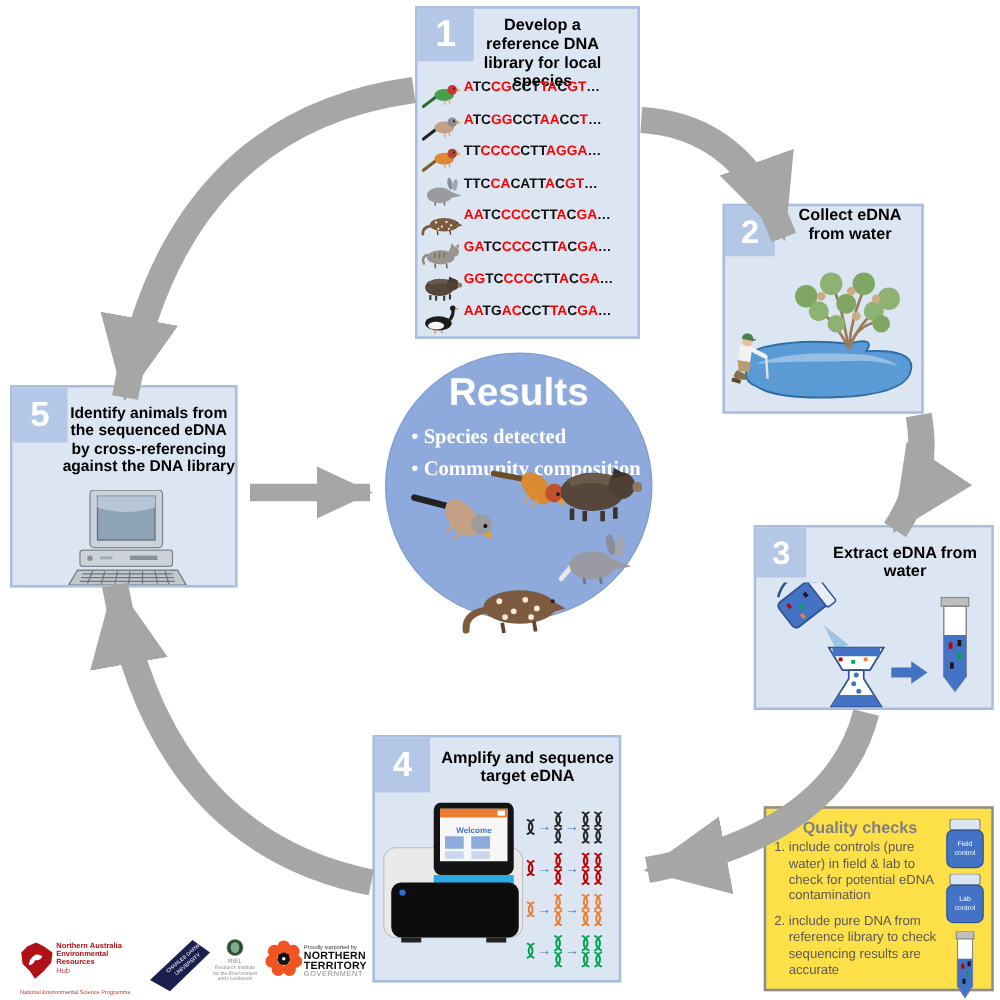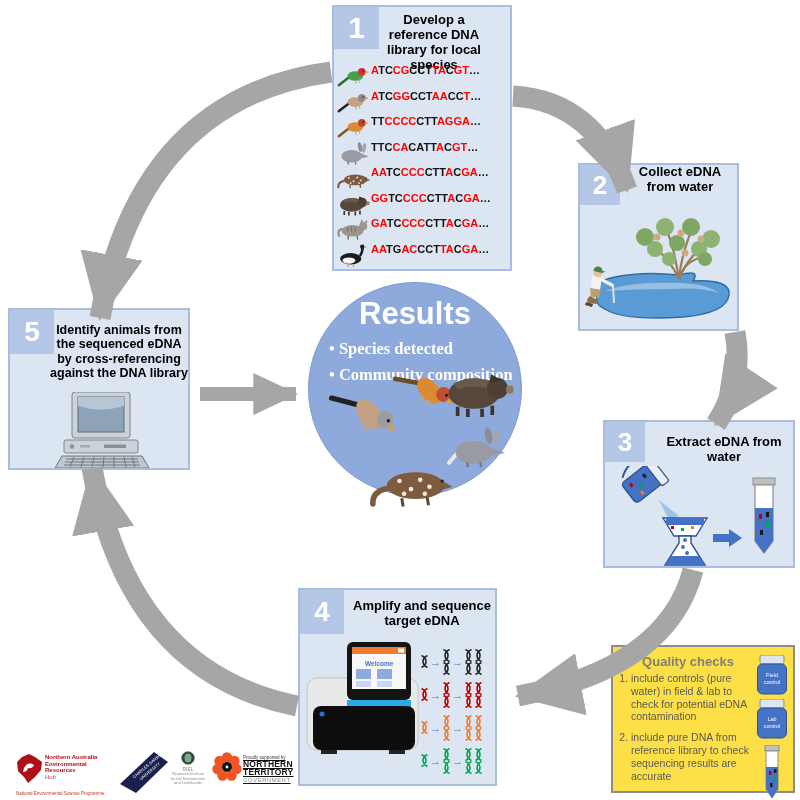--- a/index.html
+++ b/index.html
@@ -60,21 +60,21 @@
   .logo{position:absolute;}
   #logo-naer{left:16px;top:5px;width:102px;}
   #logo-naer .ltxt{position:absolute;left:29px;top:1px;color:#b01116;font-weight:bold;font-size:6px;line-height:1.12;}
   #logo-naer .hub{font-weight:normal;color:#c5474b;}
   #logo-naer .sub{position:absolute;left:0px;top:38px;width:102px;color:#c0392b;font-size:4.5px;white-space:nowrap;}
   #logo-cdu{left:118px;top:2px;}
   #logo-riel{left:170px;top:3px;width:36px;text-align:center;color:#8c8c8c;}
   #logo-riel .rname{font-size:5px;margin-top:1px;}
   #logo-riel .rsub{font-size:4px;line-height:1.15;}
   #logo-ntg{left:212px;top:3px;width:88px;}
-  #logo-ntg .ntxt{position:absolute;left:31px;top:4px;color:#111;text-decoration:underline;}
+  #logo-ntg .ntxt{position:absolute;left:31px;top:4px;color:#111;}
   #logo-ntg .tag{font-size:4.5px;color:#333;}
   #logo-ntg .big{font-size:8.5px;font-weight:bold;line-height:0.98;letter-spacing:.2px;}
   #logo-ntg .gov{font-size:5.8px;color:#8c8c8c;letter-spacing:.6px;}
 </style>
 </head>
 <body>
 
 <div class="canvas">
 
   <svg width="800" height="800" style="position:absolute;left:0;top:0;pointer-events:none;z-index:6;">
@@ -163,45 +163,45 @@
                 <circle cx="24" cy="18.5" r="1"></circle>
               </g>
       <path d="M14,20.5 l.6,3.5 M25,20 l.6,3.5" stroke="#5f4630" stroke-width="1.3"></path>
             </svg>
           </span>
           <span class="seq-text"><span class="r">A</span><span class="r">A</span><span class="b">T</span><span class="b">C</span><span class="r">C</span><span class="r">C</span><span class="r">C</span><span class="b">C</span><span class="b">T</span><span class="b">T</span><span class="r">A</span><span class="b">C</span><span class="r">G</span><span class="r">A</span><span class="b">…</span></span>
         </div>
         <div class="seq-row">
           <span class="ai">
             <svg width="35" height="24" viewBox="0 0 36 26">
-              <ellipse cx="16" cy="14" rx="12.5" ry="7.5" fill="#57473a"></ellipse>
-      <path d="M6,9 Q16,5 26,8 L24,12 Q15,9 8,12 Z" fill="#6b5a48"></path>
-      <circle cx="27.5" cy="11.5" r="5.2" fill="#4e4034"></circle>
-      <rect x="31.8" y="10.2" width="3.6" height="3.8" rx="1.2" fill="#8d7862"></rect>
-      <polygon points="24.5,4.5 29.5,7.5 23.5,8.8" fill="#3e332a"></polygon>
-      <path d="M8,20.5 l0,4.5 M13,21.5 l0,4 M20,21.5 l0,4 M25,20 l0,4.5" stroke="#3e332a" stroke-width="1.8"></path>
-            </svg>
-          </span>
-          <span class="seq-text"><span class="r">G</span><span class="r">G</span><span class="b">T</span><span class="b">C</span><span class="r">C</span><span class="r">C</span><span class="r">C</span><span class="b">C</span><span class="b">T</span><span class="b">T</span><span class="r">A</span><span class="b">C</span><span class="r">G</span><span class="r">A</span><span class="b">…</span></span>
-        </div>
-        <div class="seq-row">
-          <span class="ai">
-            <svg width="35" height="24" viewBox="0 0 36 26">
               <path d="M5,13 Q0,15 2.5,20.5" stroke="#8f8a82" stroke-width="2.2" fill="none" stroke-linecap="round"></path>
       <ellipse cx="17" cy="15" rx="12" ry="6.2" fill="#9a958d"></ellipse>
       <circle cx="28.5" cy="10" r="4.4" fill="#9a958d"></circle>
       <polygon points="25.5,6.8 26.5,2.8 29,5.8" fill="#8f8a82"></polygon>
               <polygon points="30,5.6 32.5,3 32.8,7" fill="#8f8a82"></polygon>
       <g stroke="#6e6a63" stroke-width="1">
                 <path d="M12,11.5 l0,4 M16,10.8 l0,5 M20,11 l0,4.5"></path>
               </g>
       <path d="M12,20.5 l.5,4 M22,20.5 l.5,4" stroke="#6e6a63" stroke-width="1.4"></path>
             </svg>
           </span>
           <span class="seq-text"><span class="r">G</span><span class="r">A</span><span class="b">T</span><span class="b">C</span><span class="r">C</span><span class="r">C</span><span class="r">C</span><span class="b">C</span><span class="b">T</span><span class="b">T</span><span class="r">A</span><span class="b">C</span><span class="r">G</span><span class="r">A</span><span class="b">…</span></span>
+        </div>
+        <div class="seq-row">
+          <span class="ai">
+            <svg width="35" height="24" viewBox="0 0 36 26">
+              <ellipse cx="16" cy="14" rx="12.5" ry="7.5" fill="#57473a"></ellipse>
+      <path d="M6,9 Q16,5 26,8 L24,12 Q15,9 8,12 Z" fill="#6b5a48"></path>
+      <circle cx="27.5" cy="11.5" r="5.2" fill="#4e4034"></circle>
+      <rect x="31.8" y="10.2" width="3.6" height="3.8" rx="1.2" fill="#8d7862"></rect>
+      <polygon points="24.5,4.5 29.5,7.5 23.5,8.8" fill="#3e332a"></polygon>
+      <path d="M8,20.5 l0,4.5 M13,21.5 l0,4 M20,21.5 l0,4 M25,20 l0,4.5" stroke="#3e332a" stroke-width="1.8"></path>
+            </svg>
+          </span>
+          <span class="seq-text"><span class="r">G</span><span class="r">G</span><span class="b">T</span><span class="b">C</span><span class="r">C</span><span class="r">C</span><span class="r">C</span><span class="b">C</span><span class="b">T</span><span class="b">T</span><span class="r">A</span><span class="b">C</span><span class="r">G</span><span class="r">A</span><span class="b">…</span></span>
         </div>
         <div class="seq-row">
           <span class="ai">
             <svg width="35" height="24" viewBox="0 0 36 26">
               <ellipse cx="15" cy="17" rx="11.5" ry="6.2" fill="#1c1c1c"></ellipse>
       <ellipse cx="13" cy="19" rx="7" ry="3.4" fill="#f5f5f5"></ellipse>
       <path d="M25,14 Q28.5,9 27.5,4.5" stroke="#1c1c1c" stroke-width="2.8" fill="none"></path>
       <circle cx="27.5" cy="4" r="2.4" fill="#1c1c1c"></circle>
       <polygon points="29.5,3.2 33,4.4 29.5,5.6" fill="#c49a6c"></polygon>
       <path d="M12,23 l0,2.8 M18,23 l0,2.8" stroke="#d98e4a" stroke-width="1.3"></path>

